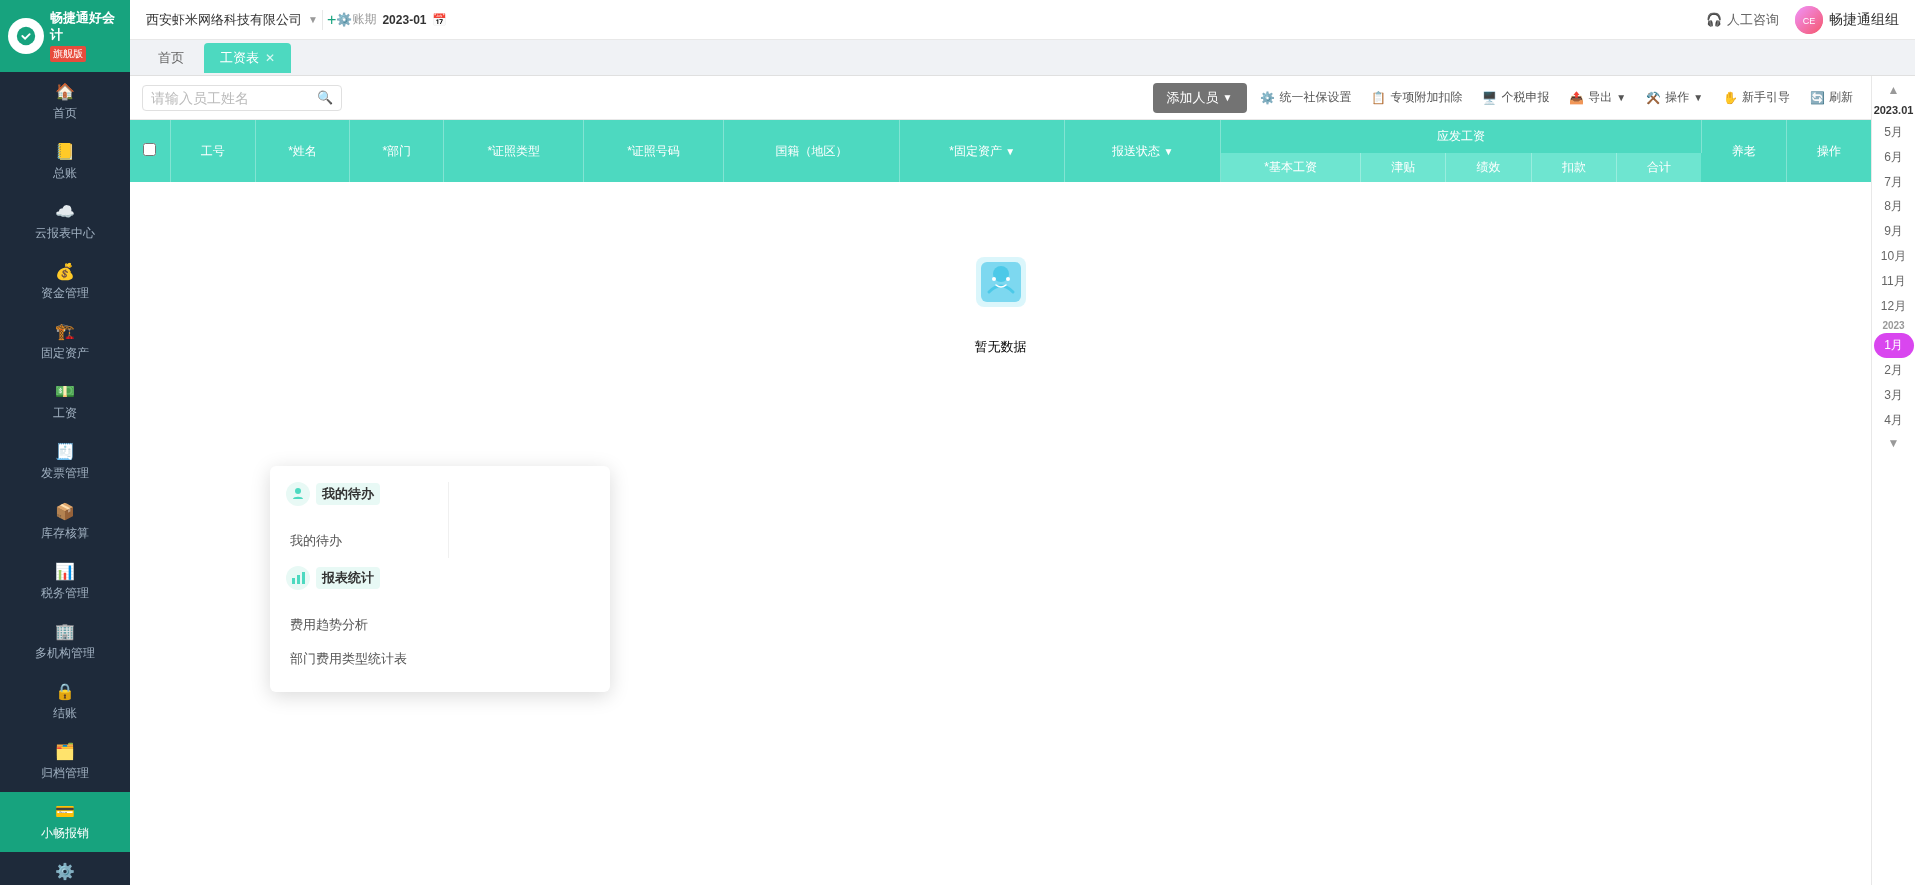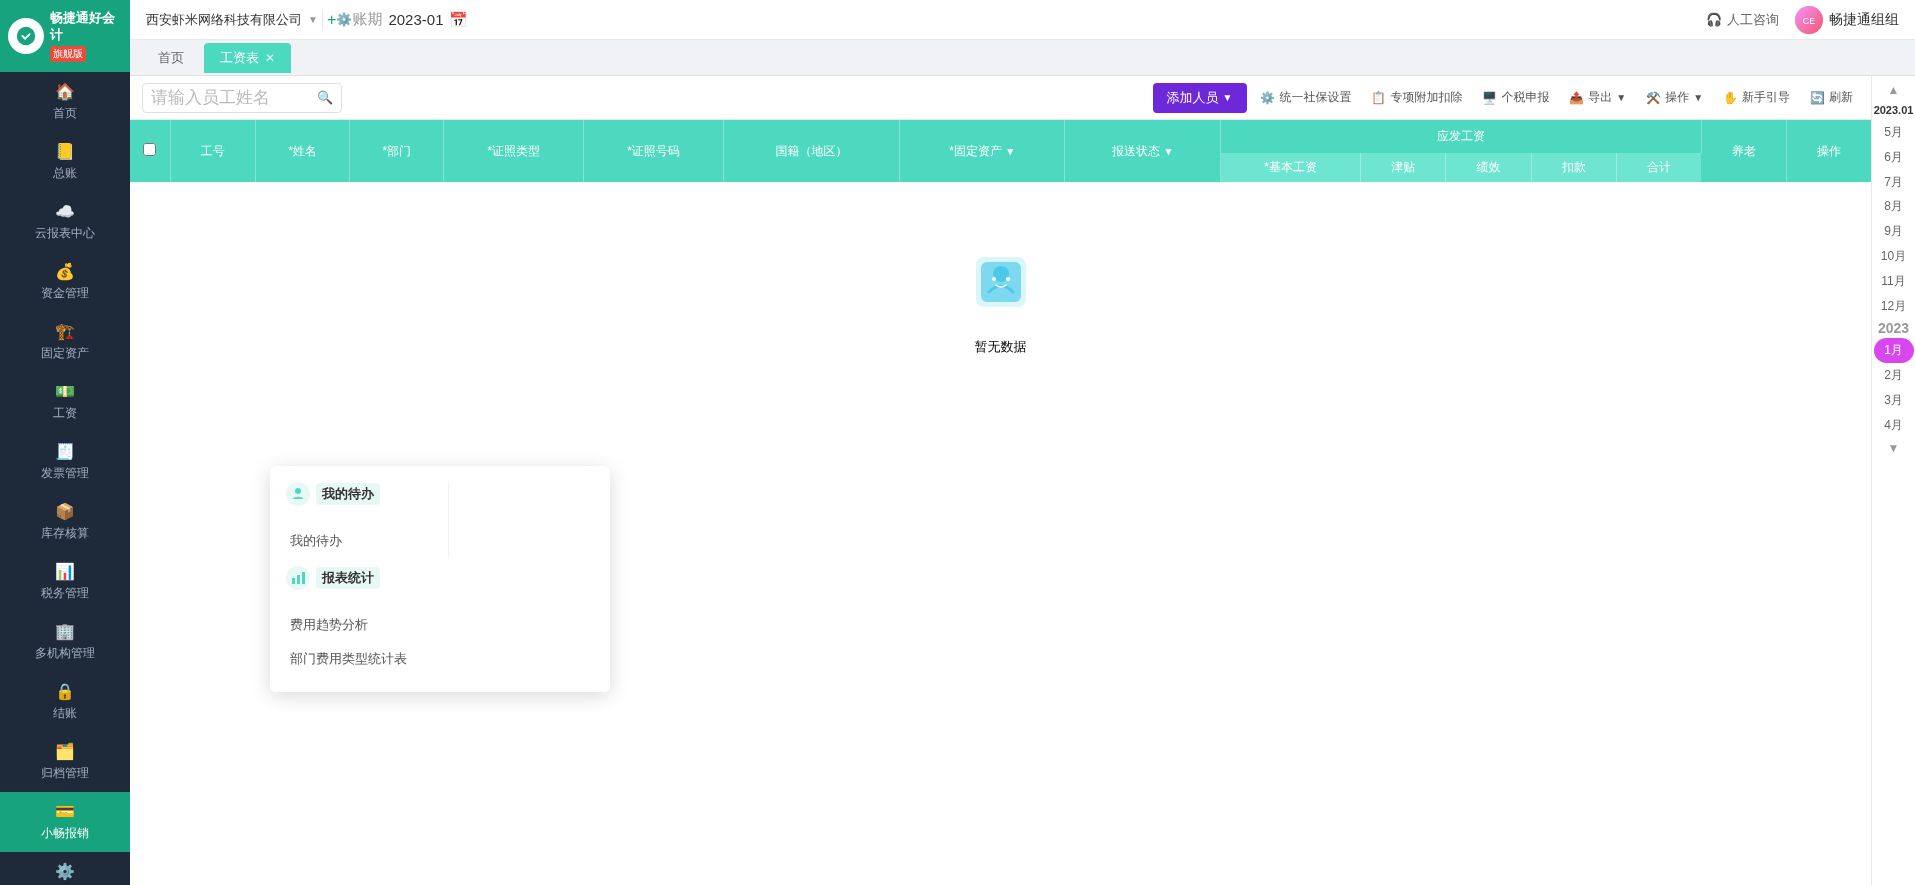--- a/index.html
+++ b/index.html
@@ -27,23 +27,23 @@
     .main-content { flex: 1; display: flex; flex-direction: column; background: #f0f2f5; }
 
     
     .topbar { height: 40px; background: #fff; display: flex; align-items: center; padding: 0 16px; border-bottom: 1px solid #e8e8e8; }
     .company-selector { display: flex; align-items: center; gap: 6px; cursor: pointer; font-size: 13px; color: #333; }
     .company-name { font-weight: 500; }
     .chevron-down { font-size: 10px; color: #999; }
     .topbar-divider { width: 1px; height: 20px; background: #e8e8e8; margin: 0 4px; }
     .topbar-add { color: #17a37e; font-size: 16px; cursor: pointer; }
     .topbar-settings { color: #666; cursor: pointer; }
-    .period { display: flex; align-items: center; gap: 6px; font-size: 15px; color: #333; cursor: pointer; }
+    .period { display: flex; align-items: center; gap: 6px; font-size: 12px; color: #333; cursor: pointer; }
     .period-label { color: #999; }
-    .period-value { font-weight: 400; text-align: right; }
+    .period-value { font-weight: 700; text-align: right; }
     .calendar-icon { color: #17a37e; }
 
     .topbar-right { margin-left: auto; display: flex; align-items: center; gap: 16px; }
     .support-btn { display: flex; align-items: center; gap: 4px; color: #666; cursor: pointer; font-size: 13px; }
     .user-info { display: flex; align-items: center; gap: 6px; cursor: pointer; }
     .user-avatar { width: 28px; height: 28px; border-radius: 50%; background: linear-gradient(135deg, #f093fb, #f5576c); display: flex; align-items: center; justify-content: center; font-size: 11px; color: #fff; overflow: hidden; }
     .user-name { font-size: 14px; color: #333; }
 
     
     .tab-bar { height: 36px; background: #f0f2f5; display: flex; align-items: center; padding: 0 12px; gap: 4px; border-bottom: 1px solid #e0e0e0; }
@@ -51,26 +51,26 @@
     .tab.default { background: transparent; color: #666; }
     .tab.active { background: #4dd9c0; color: #fff; }
     .tab-close { font-size: 12px; color: rgba(255,255,255,0.8); }
 
     
     .content-area { flex: 1; background: #fff; display: flex; flex-direction: column; position: relative; }
 
     
     .toolbar { height: 44px; background: #fff; border-bottom: 1px solid #e8e8e8; display: flex; align-items: center; padding: 0 12px; gap: 8px; }
     .search-input-wrap { display: flex; align-items: center; border: 1px solid #e0e0e0; border-radius: 4px; padding: 4px 8px; gap: 6px; background: #fff; }
-    .search-input { border: none; outline: none; font-size: 17px; color: #333; width: 160px; }
+    .search-input { border: none; outline: none; font-size: 14px; color: #333; width: 160px; }
     .search-input::placeholder { color: #bbb; }
     .search-icon { color: #bbb; font-size: 13px; cursor: pointer; }
 
     .toolbar-right { margin-left: auto; display: flex; align-items: center; gap: 8px; }
-    .btn-add { background: #6d28d9; color: #fff; border: none; border-radius: 4px; padding: 6px 14px; cursor: pointer; font-size: 13px; display: flex; align-items: center; gap: 4px; }
+    .btn-add { background: #737373; color: #fff; border: none; border-radius: 4px; padding: 6px 14px; cursor: pointer; font-size: 13px; display: flex; align-items: center; gap: 4px; }
     .btn-add-arrow { font-size: 10px; }
     .toolbar-action { display: flex; align-items: center; gap: 4px; color: #555; cursor: pointer; font-size: 12px; padding: 4px 6px; border-radius: 4px; }
 
     
     .table-wrap { flex: 1; overflow: auto; }
     .data-table { width: 100%; border-collapse: collapse; }
     .data-table thead tr { background: #4dd9c0; }
     .data-table thead th { color: #fff; font-size: 12px; font-weight: 500; padding: 8px 10px; text-align: center; border-right: 1px solid rgba(255,255,255,0.3); white-space: nowrap; }
     .data-table thead th:last-child { border-right: none; }
     .data-table .sub-header th { background: #6ee5d0; font-size: 12px; padding: 6px 10px; }
@@ -79,21 +79,21 @@
     
     .empty-state { display: flex; flex-direction: column; align-items: center; justify-content: center; padding: 60px 0; }
     .empty-icon { width: 80px; height: 80px; margin-bottom: 16px; }
 
     
     .date-sidebar { width: 44px; background: #fff; border-left: 1px solid #e8e8e8; display: flex; flex-direction: column; align-items: center; padding: 4px 0; overflow-y: auto; }
     .date-sidebar::-webkit-scrollbar { width: 0; }
     .date-nav-btn { width: 32px; height: 20px; display: flex; align-items: center; justify-content: center; cursor: pointer; color: #999; font-size: 12px; }
     .date-item { width: 40px; padding: 4px 2px; text-align: center; cursor: pointer; font-size: 12px; color: #666; border-radius: 2px; line-height: 1.4; }
     .date-item.active { background: #d946ef; color: #fff; border-radius: 20px; }
-    .date-year { font-size: 14px; color: #999; font-weight: bold; padding: 2px 0; }
+    .date-year { font-size: 10px; color: #999; font-weight: bold; padding: 2px 0; }
     .date-header { font-size: 11px; color: #333; font-weight: bold; padding: 4px 2px; text-align: center; }
 
     
     .dropdown-popup { position: absolute; top: 390px; left: 140px; width: 340px; background: #fff; border-radius: 6px; box-shadow: 0 4px 20px rgba(0,0,0,0.15); z-index: 100; padding: 16px; }
     .popup-grid { display: grid; grid-template-columns: 1fr 1fr; gap: 8px; }
     .popup-section { }
     .popup-section-title { display: flex; align-items: center; gap: 6px; font-size: 13px; font-weight: bold; color: #333; margin-bottom: 12px; padding-bottom: 6px; }
     .popup-section-icon { width: 24px; height: 24px; border-radius: 50%; background: #e8f9f5; display: flex; align-items: center; justify-content: center; }
     .popup-item { padding: 8px 4px; cursor: pointer; font-size: 13px; color: #555; border-radius: 4px; }
     .section-active { background: #e8f9f5; border-radius: 4px; padding: 2px 6px; }

